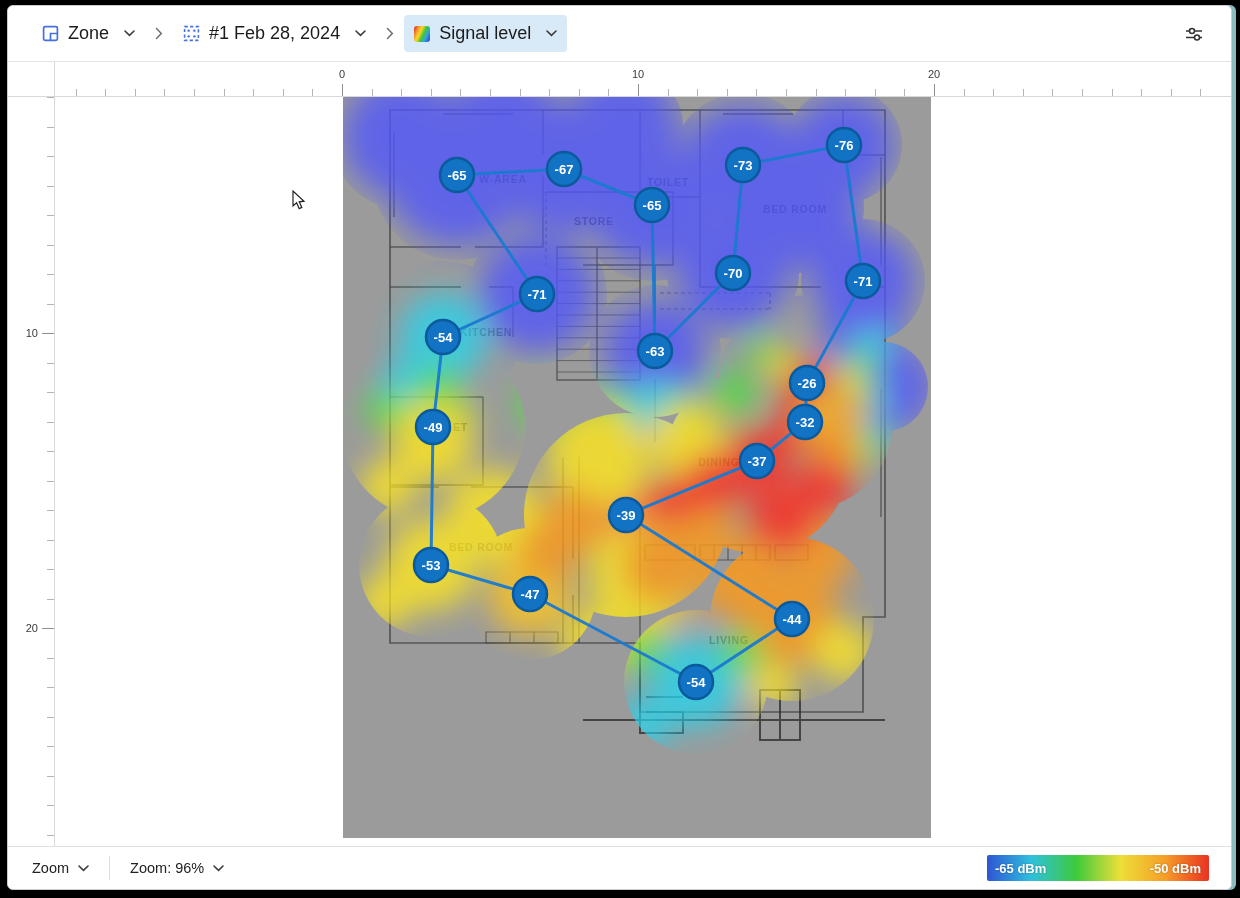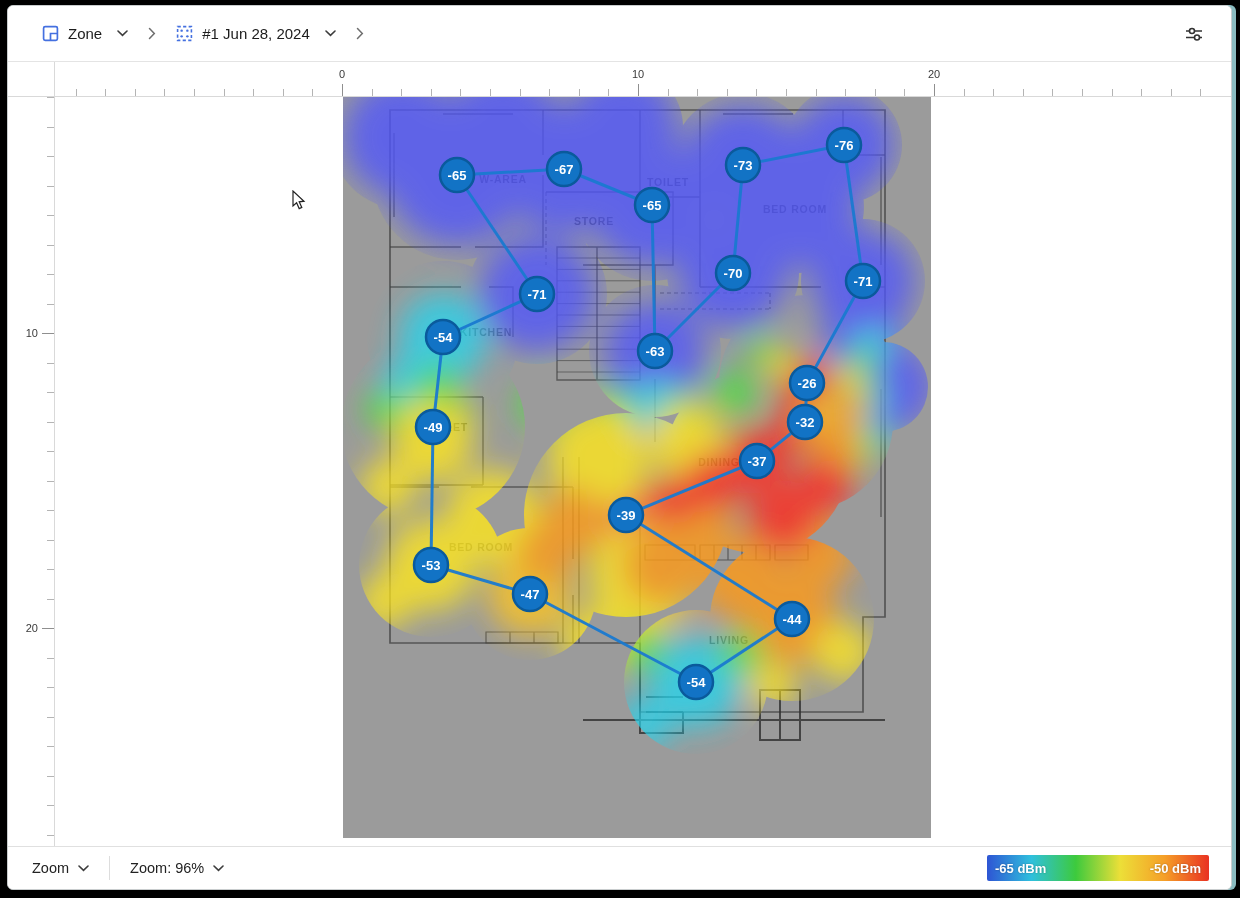--- a/index.html
+++ b/index.html
@@ -4,21 +4,21 @@
 <style>
   html,body{margin:0;padding:0;background:#000;width:1240px;height:898px;overflow:hidden;
     font-family:"Liberation Sans","DejaVu Sans",sans-serif;-webkit-font-smoothing:antialiased;}
   .window{position:absolute;left:7px;top:5px;width:1223px;height:883px;background:#fff;
     border:1px solid #c9cdce;border-radius:6px;box-shadow:4px 0 0 0 #8abbc0;overflow:hidden;}
   
   .toolbar{position:absolute;left:0;top:0;right:0;height:56px;background:#fff;
     border-bottom:1px solid #e4e4e4;display:flex;align-items:center;padding:0 24px;box-sizing:border-box;}
   .crumb{display:flex;align-items:center;gap:9px;padding:8px 10px;border-radius:4px;cursor:default;}
   .crumb.selected{background:#d8e9f8;}
-  .crumb .lbl{font-size:15px;color:#1c1c1c;white-space:nowrap;}
+  .crumb .lbl{font-size:18px;color:#1c1c1c;white-space:nowrap;}
   .crumb .chev{margin-left:6px;display:flex;align-items:center;}
   .sep{margin:0 10px;display:flex;align-items:center;}
   .swatch{width:16px;height:16px;border-radius:3px;
     background:linear-gradient(115deg,#e33b2b 6%,#f0a22c 24%,#ffd626 38%,#45c437 56%,#2fa4e0 74%,#2f52d8 92%);}
   .settings-btn{position:absolute;right:22px;top:14px;width:30px;height:28px;display:flex;
     align-items:center;justify-content:center;border-radius:4px;}
   
   .ruler-corner{position:absolute;left:0;top:56px;width:47px;height:35px;background:#fff;
     border-right:1px solid #d9d9d9;border-bottom:1px solid #d9d9d9;box-sizing:border-box;}
   .ruler-top{position:absolute;left:47px;top:56px;right:0;height:35px;background:#fff;
@@ -65,32 +65,41 @@
         </svg>
     </span>
     <div class="crumb">
       <svg width="17" height="17" viewBox="0 0 16 16">
         <rect x="1.5" y="1.5" width="13" height="13" fill="none" stroke="#4470e0" stroke-width="1.5" stroke-dasharray="3 2.2"></rect>
         <circle cx="5.3" cy="5.3" r="1.15" fill="#4470e0"></circle>
           <circle cx="10.7" cy="5.3" r="1.15" fill="#4470e0"></circle>
         <circle cx="5.3" cy="10.7" r="1.15" fill="#4470e0"></circle>
           <circle cx="10.7" cy="10.7" r="1.15" fill="#4470e0"></circle>
       </svg>
-      <span class="lbl">#1 Jun 28, 2024</span>
+      <span class="lbl">#1 Feb 28, 2024</span>
       <span class="chev">
         <svg width="11" height="7">
             <path d="M1 1 L5.5 5.3 L10 1" fill="none" stroke="#3c3c3c" stroke-width="1.6" stroke-linecap="round"></path>
           </svg>
       </span>
     </div>
     <span class="sep">
       <svg width="8" height="13">
           <path d="M1.5 1.5 L6.3 6.5 L1.5 11.5" fill="none" stroke="#6e6e6e" stroke-width="1.5" stroke-linecap="round"></path>
         </svg>
     </span>
+    <div class="crumb selected">
+      <span class="swatch"></span>
+      <span class="lbl">Signal level</span>
+      <span class="chev">
+        <svg width="11" height="7">
+            <path d="M1 1 L5.5 5.3 L10 1" fill="none" stroke="#3c3c3c" stroke-width="1.6" stroke-linecap="round"></path>
+          </svg>
+      </span>
+    </div>
     <div class="settings-btn">
       <svg width="22" height="18">
         <line x1="3" y1="6" x2="19" y2="6" stroke="#333" stroke-width="1.6"></line>
         <circle cx="9" cy="6" r="2.5" fill="#fff" stroke="#333" stroke-width="1.6"></circle>
         <line x1="3" y1="12.5" x2="19" y2="12.5" stroke="#333" stroke-width="1.6"></line>
         <circle cx="14" cy="12.5" r="2.5" fill="#fff" stroke="#333" stroke-width="1.6"></circle>
       </svg>
     </div>
   </div>
 

